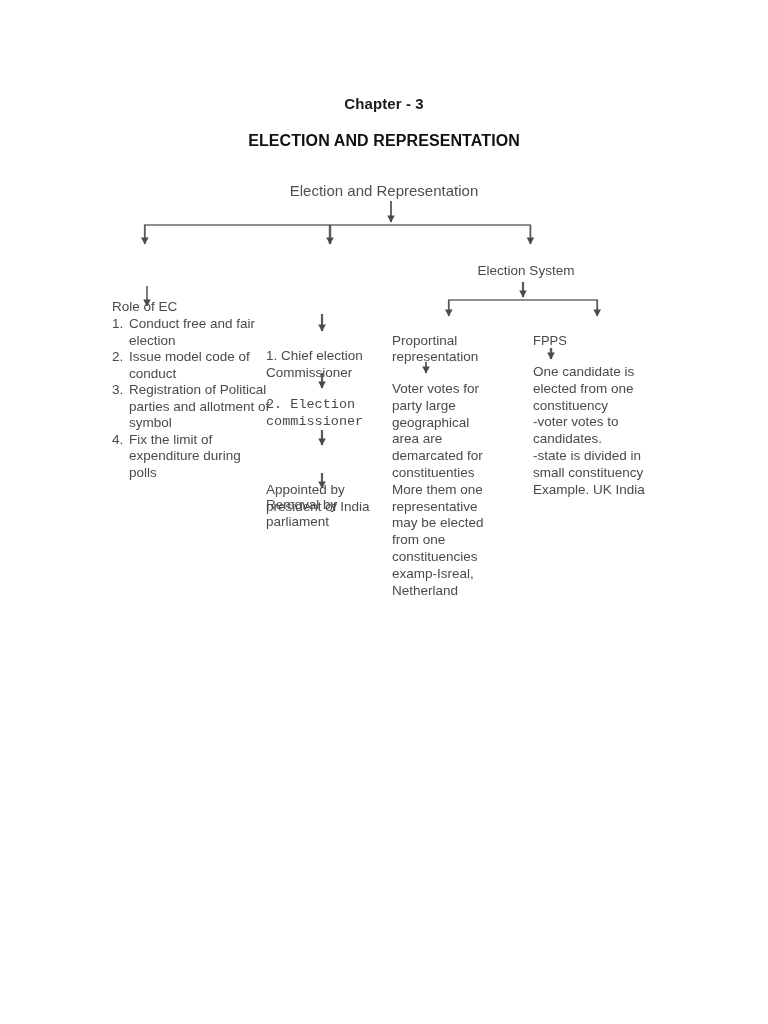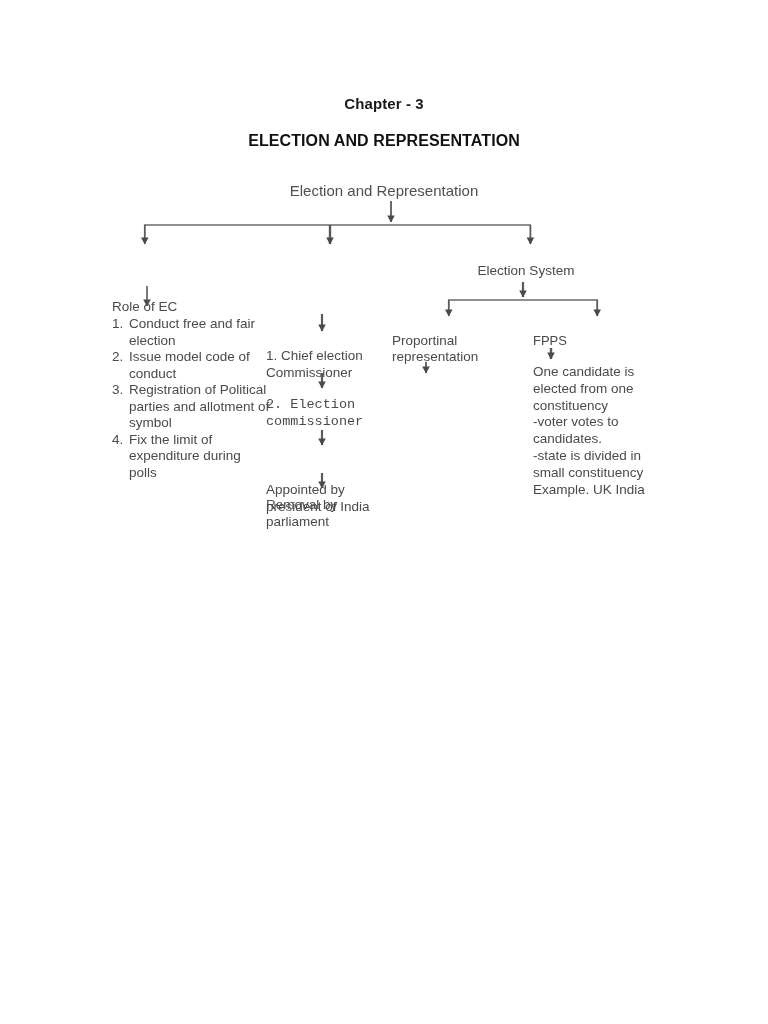--- a/index.html
+++ b/index.html
@@ -258,20 +258,33 @@
       <div class="step" style="top:114px;margin-top:28px;">Appointed by
 president of India</div>
       <div class="step" style="top:157px;">Removal by
 parliament</div>
     </div>
 
     <div class="node col3-head">Election System</div>
 
     <div class="node col3-head2">Proportinal
 representation</div>
+    <div class="node col3-body">Voter votes for
+party large
+geographical
+area are
+demarcated for
+constituenties
+More them one
+representative
+may be elected
+from one
+constituencies
+examp-Isreal,
+Netherland</div>
 
     <div class="node col4-head2">FPPS</div>
     <div class="node col4-body">One candidate is
 elected from one
 constituency
 -voter votes to
 candidates.
 -state is divided in
 small constituency
 Example. UK India</div>

